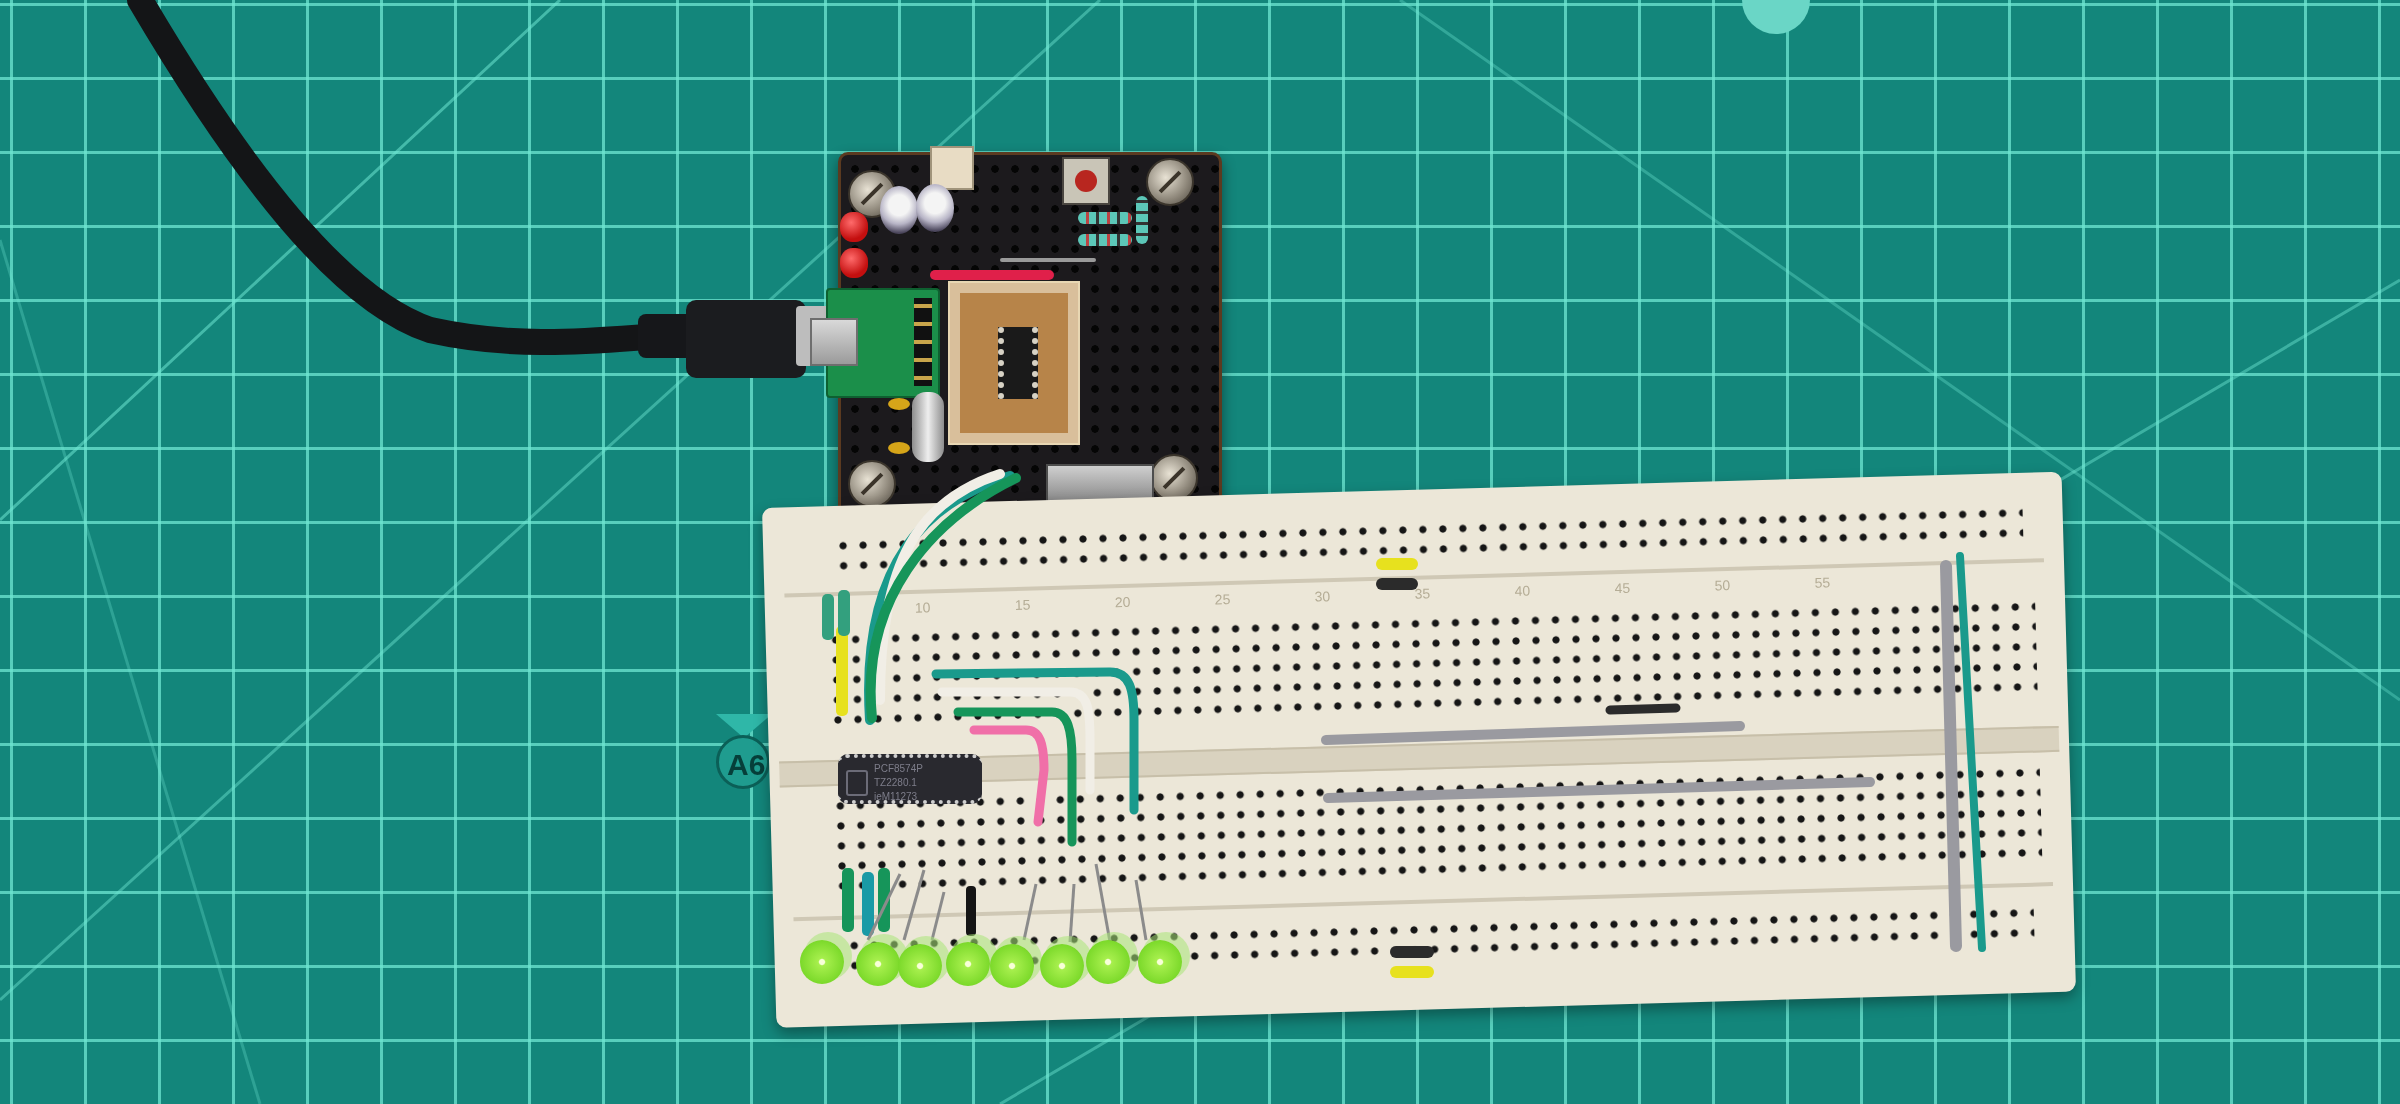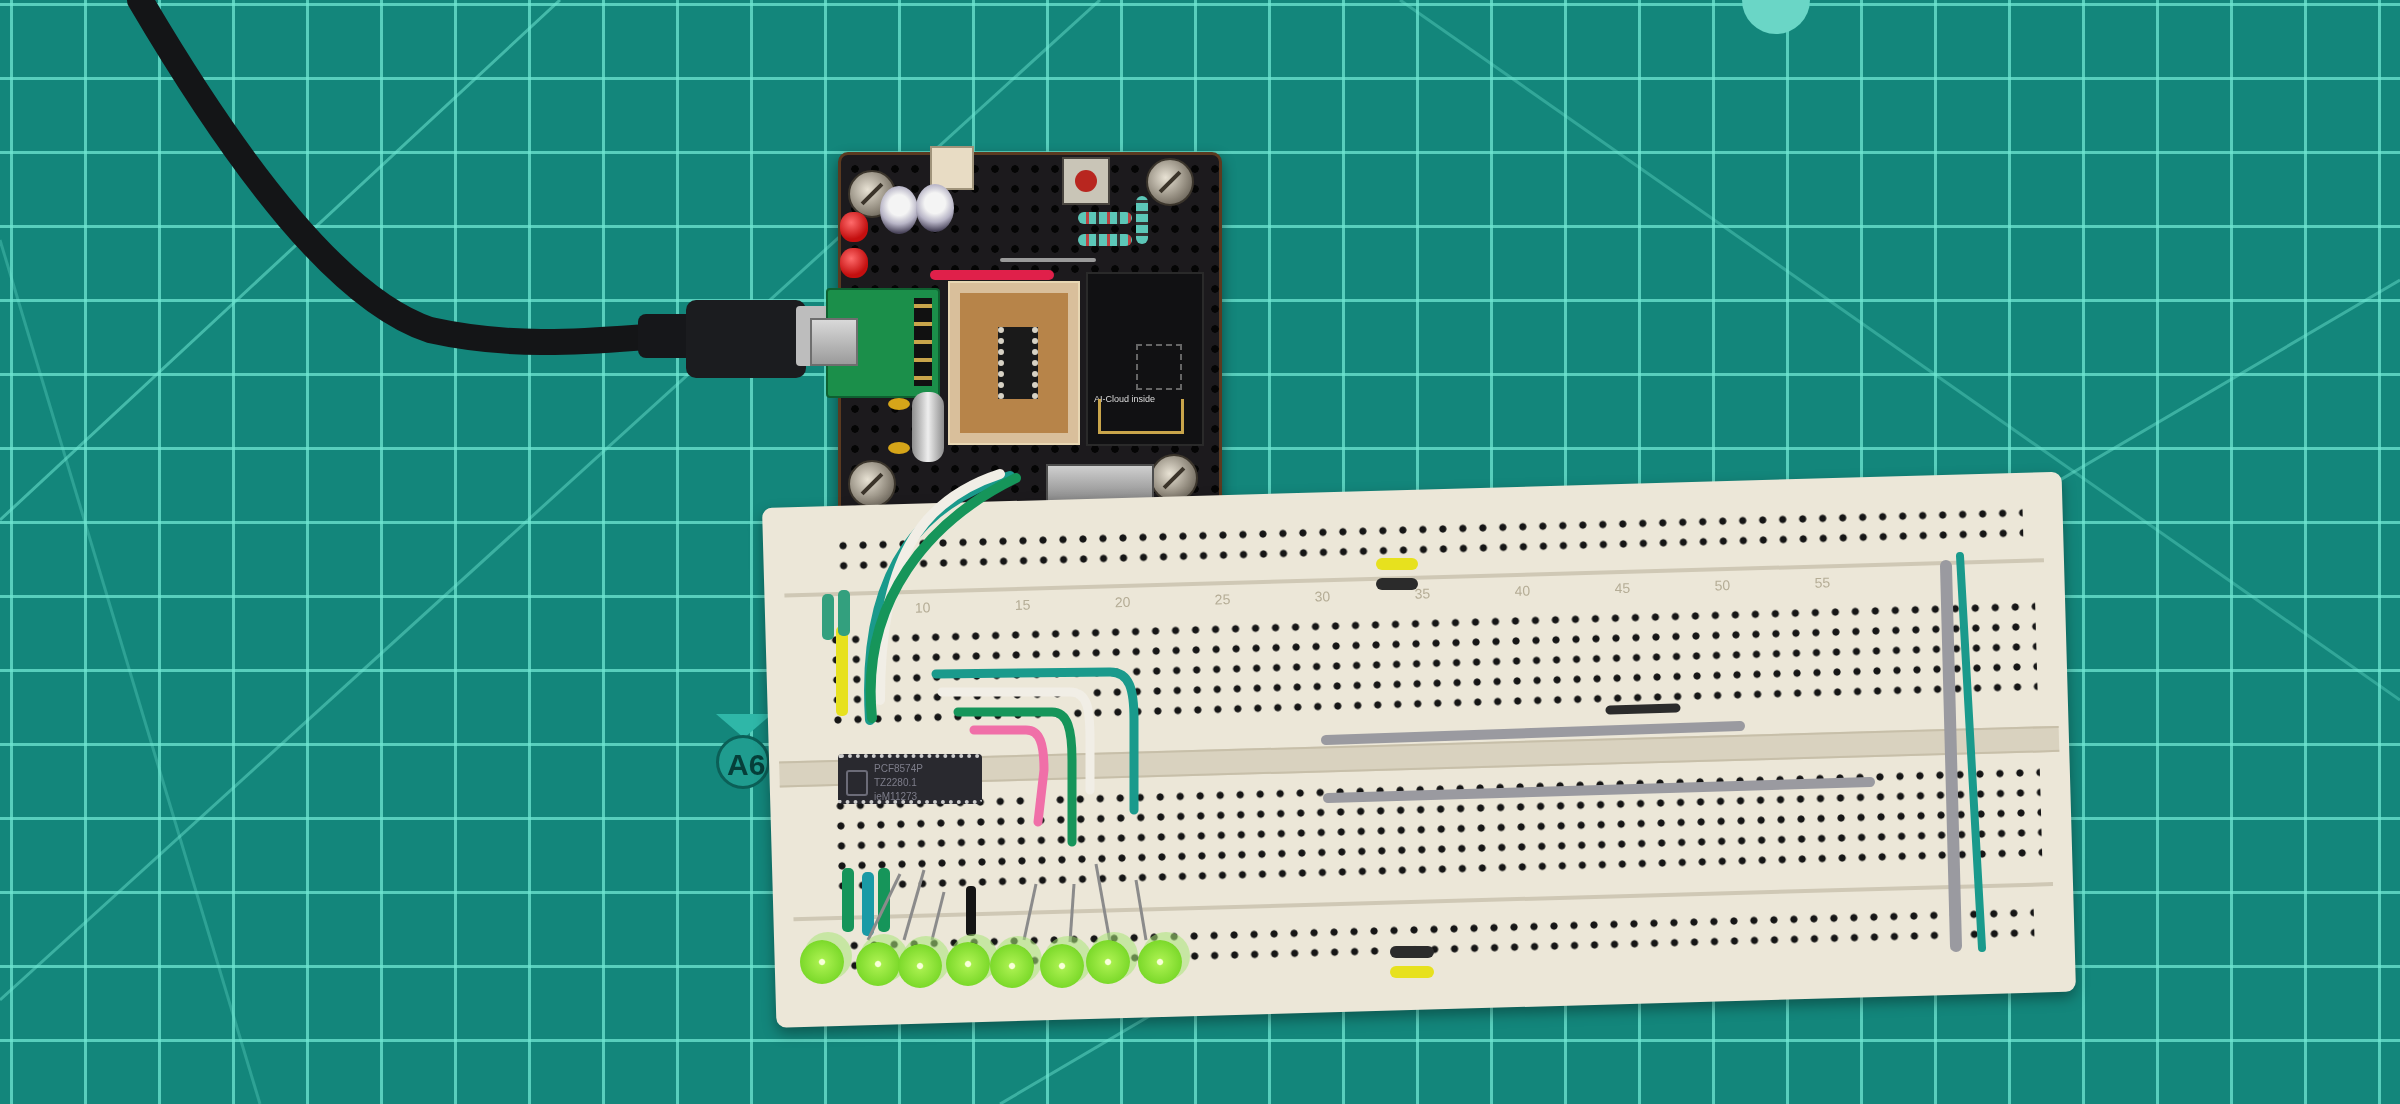--- a/index.html
+++ b/index.html
@@ -129,21 +129,21 @@
     position: absolute;
     background-image: radial-gradient(#161616 3.2px, transparent 4px);
     background-size: 20px 20px;
   }
   .rail-groove { position: absolute; left: 20px; right: 20px; height: 4px; background: #cfc8b5; }
   .center-channel { position: absolute; left: 10px; right: 10px; top: 254px; height: 22px; background: #d9d2bf; border-top: 2px solid #c7bfa9; border-bottom: 2px solid #c7bfa9; }
   .col-num { position: absolute; font-size: 14px; color: #b5ad96; }
   .ic {
     position: absolute; left: 838px; top: 754px; width: 144px; height: 50px;
     background: #29292f; color: #7d7d8a; font-size: 10px; line-height: 14px;
-    padding: 4px 0 0 36px; box-sizing: border-box; border-radius: 4px;
+    padding: 4px 0 0 36px; box-sizing: border-box; border-radius: 10px;
     border-top: 4px dotted #cfcfcf; border-bottom: 4px dotted #cfcfcf;
   }
   .ic-logo { position: absolute; left: 8px; top: 12px; width: 18px; height: 22px; border: 2px solid #6c6c78; border-radius: 3px; }
   .led-green {
     position: absolute; width: 44px; height: 44px; border-radius: 50%;
     background: radial-gradient(circle at 50% 50%, #f8ffd8 0 8%, #a7ef4d 12%, #7bd92a 70%, #58b31d 100%);
     box-shadow: 6px -6px 0 2px rgba(170,230,120,0.55);
   }
 </style>
 </head>
@@ -185,25 +185,20 @@
   <div class="resistor" style="left:1078px;top:234px;width:54px"></div>
   <div class="resistor" style="left:1136px;top:196px;width:12px;height:48px;background:repeating-linear-gradient(0deg,#5cc7b8 0 8px,#333 8px 11px)"></div>
   <div class="grey-wire"></div>
   <div class="red-wire"></div>
   <div class="usb-board">
       <div class="usb-pins"></div>
     </div>
   <div class="usb-port"></div>
   <div class="mcu-pcb"></div>
   <div class="mcu-chip"></div>
-  <div class="wifi-module">
-    <div class="shield"></div>
-    <div class="wifi-text">AI-Cloud inside</div>
-    <div class="ant"></div>
-  </div>
   <div class="crystal"></div>
   <div class="ceramic-cap" style="left:888px;top:398px"></div>
   <div class="ceramic-cap" style="left:888px;top:442px"></div>
   <div class="switch"></div>
   <div class="switch-lever"></div>
 
   <div class="breadboard">
     <div class="holes" style="left:70px;top:30px;width:1190px;height:40px"></div>
     <div class="rail-groove" style="top:86px"></div>
     <div class="col-num" style="left:150px;top:96px">10</div>

